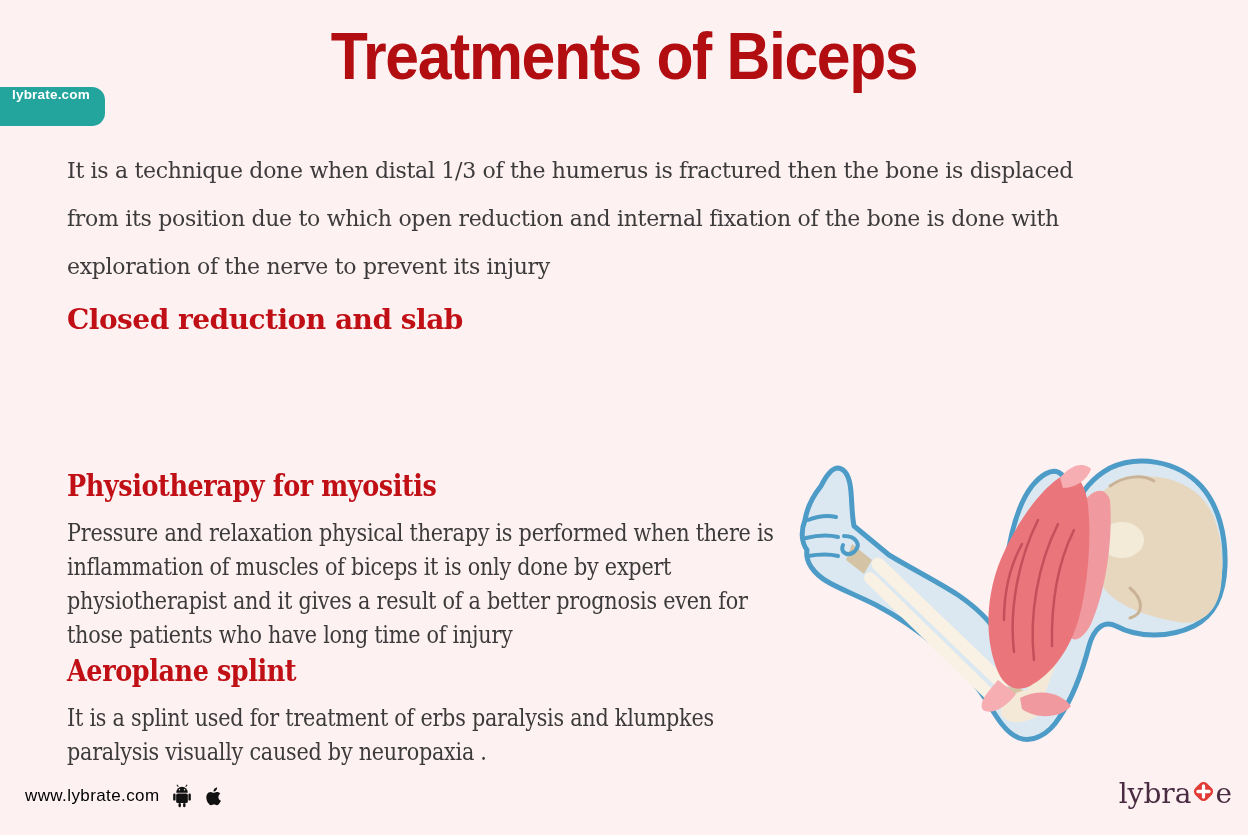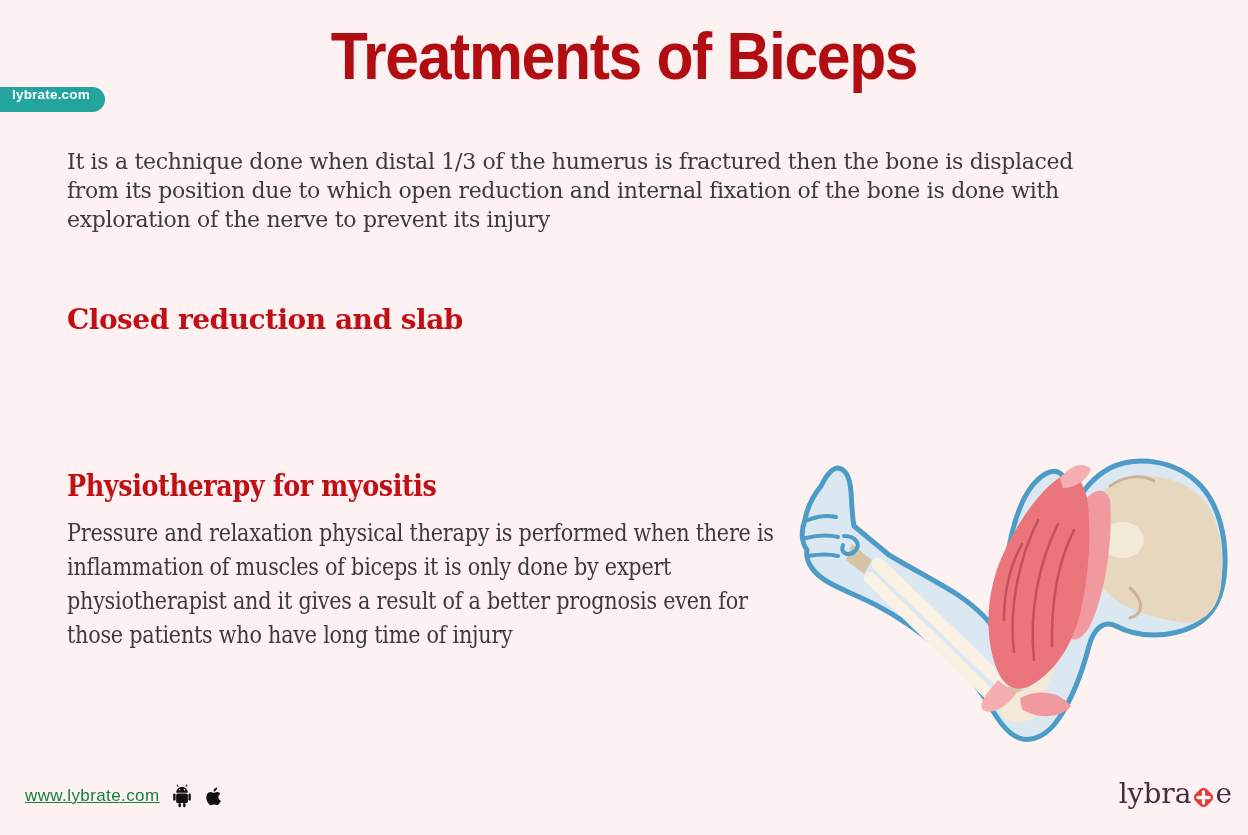--- a/index.html
+++ b/index.html
@@ -1,50 +1,50 @@
 <!DOCTYPE html>
 <html><head>
 <meta charset="utf-8">
 <style>
   html,body{margin:0;padding:0;background:#fdf1f2;}
   .canvas{
     position:relative;width:1248px;height:835px;background:#fdf1f2;
     overflow:hidden;font-family:"DejaVu Serif",serif;
   }
   .corner-badge{
-    position:absolute;left:0;top:87px;height:25px;line-height:25px;
+    position:absolute;left:0;top:87px;height:39px;line-height:25px;
     padding:0 15px 0 12px;background:#23a59e;color:#ffffff;
     font:700 13.5px "Liberation Sans",sans-serif;letter-spacing:.2px;
     border-radius:0 13px 13px 0;
   }
   .title{
     position:absolute;left:0;top:18px;width:100%;margin:0;text-align:center;
     font-family:"Liberation Sans",sans-serif;font-weight:700;font-size:66px;
     letter-spacing:-1.5px;color:#b20e12;transform:scaleX(.92);
   }
   .sec{position:absolute;left:67px;width:1010px;}
   .sec h2{
     margin:0;font-family:"DejaVu Serif",serif;font-weight:700;font-size:28px;
     line-height:35px;letter-spacing:-.5px;color:#c01016;
   }
   .sec p{
-    margin:13px 0 0 0;font-size:22px;line-height:29px;letter-spacing:-.3px;
+    margin:13px 0 0 0;font-size:22px;line-height:48px;letter-spacing:-.3px;
     color:#3c3a3b;white-space:pre-line;
   }
   .sec.cond h2{font-size:30px;transform:scaleX(.85);transform-origin:left top;}
   .sec.cond p{font-size:25px;line-height:34px;transform:scaleX(.83);transform-origin:left top;}
   .sec1{top:134px}.sec2{top:302px}.sec3{top:468px}.sec4{top:653px}
   .arm{position:absolute;left:792px;top:448px;width:445px;height:300px;}
   .footer-left{
     position:absolute;left:25px;top:784px;display:flex;align-items:center;gap:13px;
-    font-family:"Liberation Sans",sans-serif;font-size:17px;color:#15803d;letter-spacing:.4px;text-decoration:underline;
+    font-family:"Liberation Sans",sans-serif;font-size:17px;color:#000000;letter-spacing:.4px;
   }
   .footer-left svg{display:block;}
   .logo{
-    position:absolute;right:16px;top:777px;display:flex;align-items:flex-end;
+    position:absolute;right:16px;top:777px;display:flex;align-items:flex-start;
     font-family:"DejaVu Serif",serif;font-size:28px;color:#4a2c42;letter-spacing:0;
   }
   .logo .plus{display:flex;align-items:center;margin:2px -1px 0 0;}
 </style>
 </head>
 <body>
 
 <div class="canvas">
 
   <div class="corner-badge">lybrate.com</div>
@@ -62,20 +62,25 @@
   </section>
 
   <section class="sec cond sec3">
     <h2>Physiotherapy for myositis</h2>
     <p>Pressure and relaxation physical therapy is performed when there is
 inflammation of muscles of biceps it is only done by expert
 physiotherapist and it gives a result of a better prognosis even for
 those patients who have long time of injury</p>
   </section>
 
+  <section class="sec cond sec4">
+    <h2>Aeroplane splint</h2>
+    <p>It is a splint used for treatment of erbs paralysis and klumpkes
+paralysis visually caused by neuropaxia .</p>
+  </section>
 
   <svg class="arm" viewBox="0 0 445 300" aria-hidden="true">
 
     <path stroke="#4d9bc7" stroke-width="5" stroke-linejoin="round" d="M46 20 C54 21 58 31 59 44 C60 56 60 68 62 78 C74 88 86 98 97 107
          C122 122 146 134 166 147 C182 158 196 170 204 184
          C209 162 211 138 214 118 C218 88 226 56 240 38
          C249 27 259 21 266 24 C274 28 280 42 283 60
          C289 44 300 30 318 20 C345 7 385 12 409 38
          C427 58 434 88 433 118 C432 148 422 168 402 178
          C378 190 346 190 324 178 C312 172 302 180 297 198

